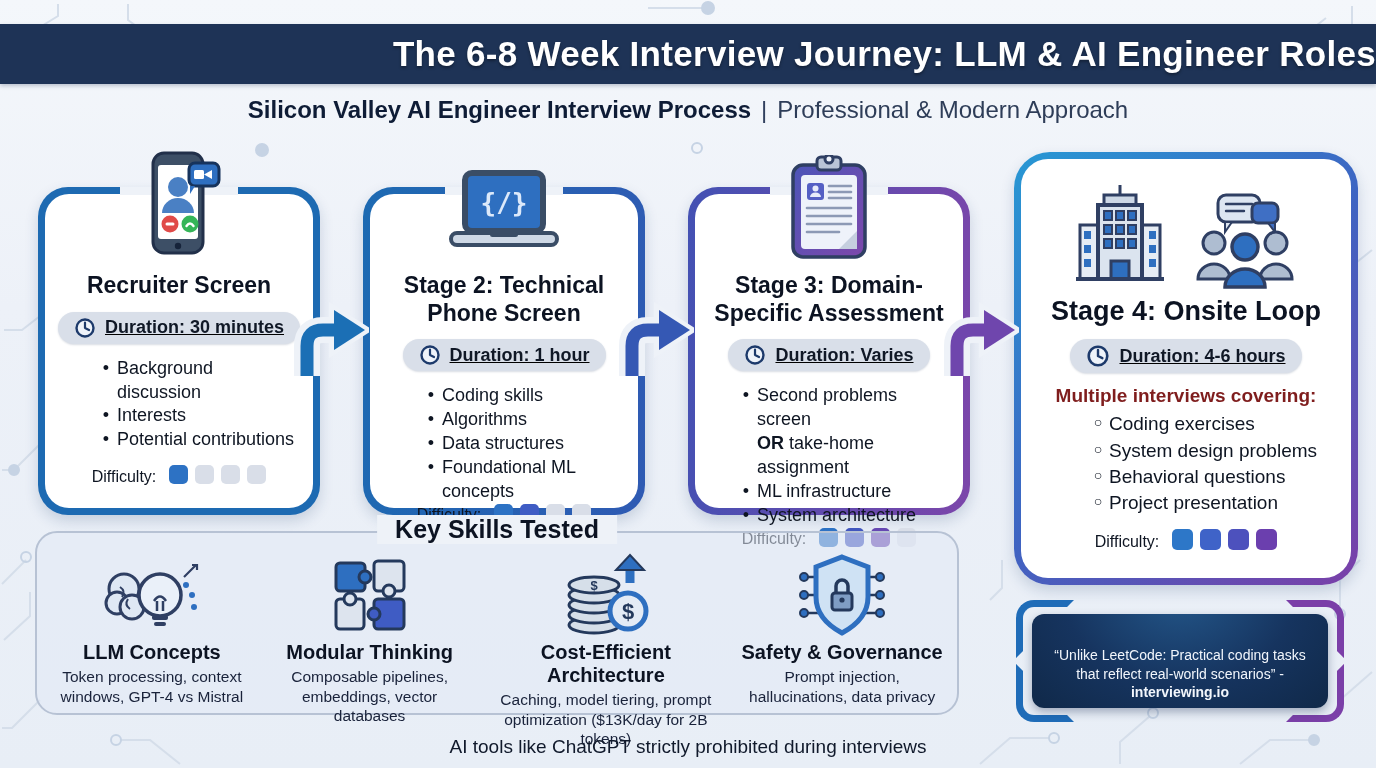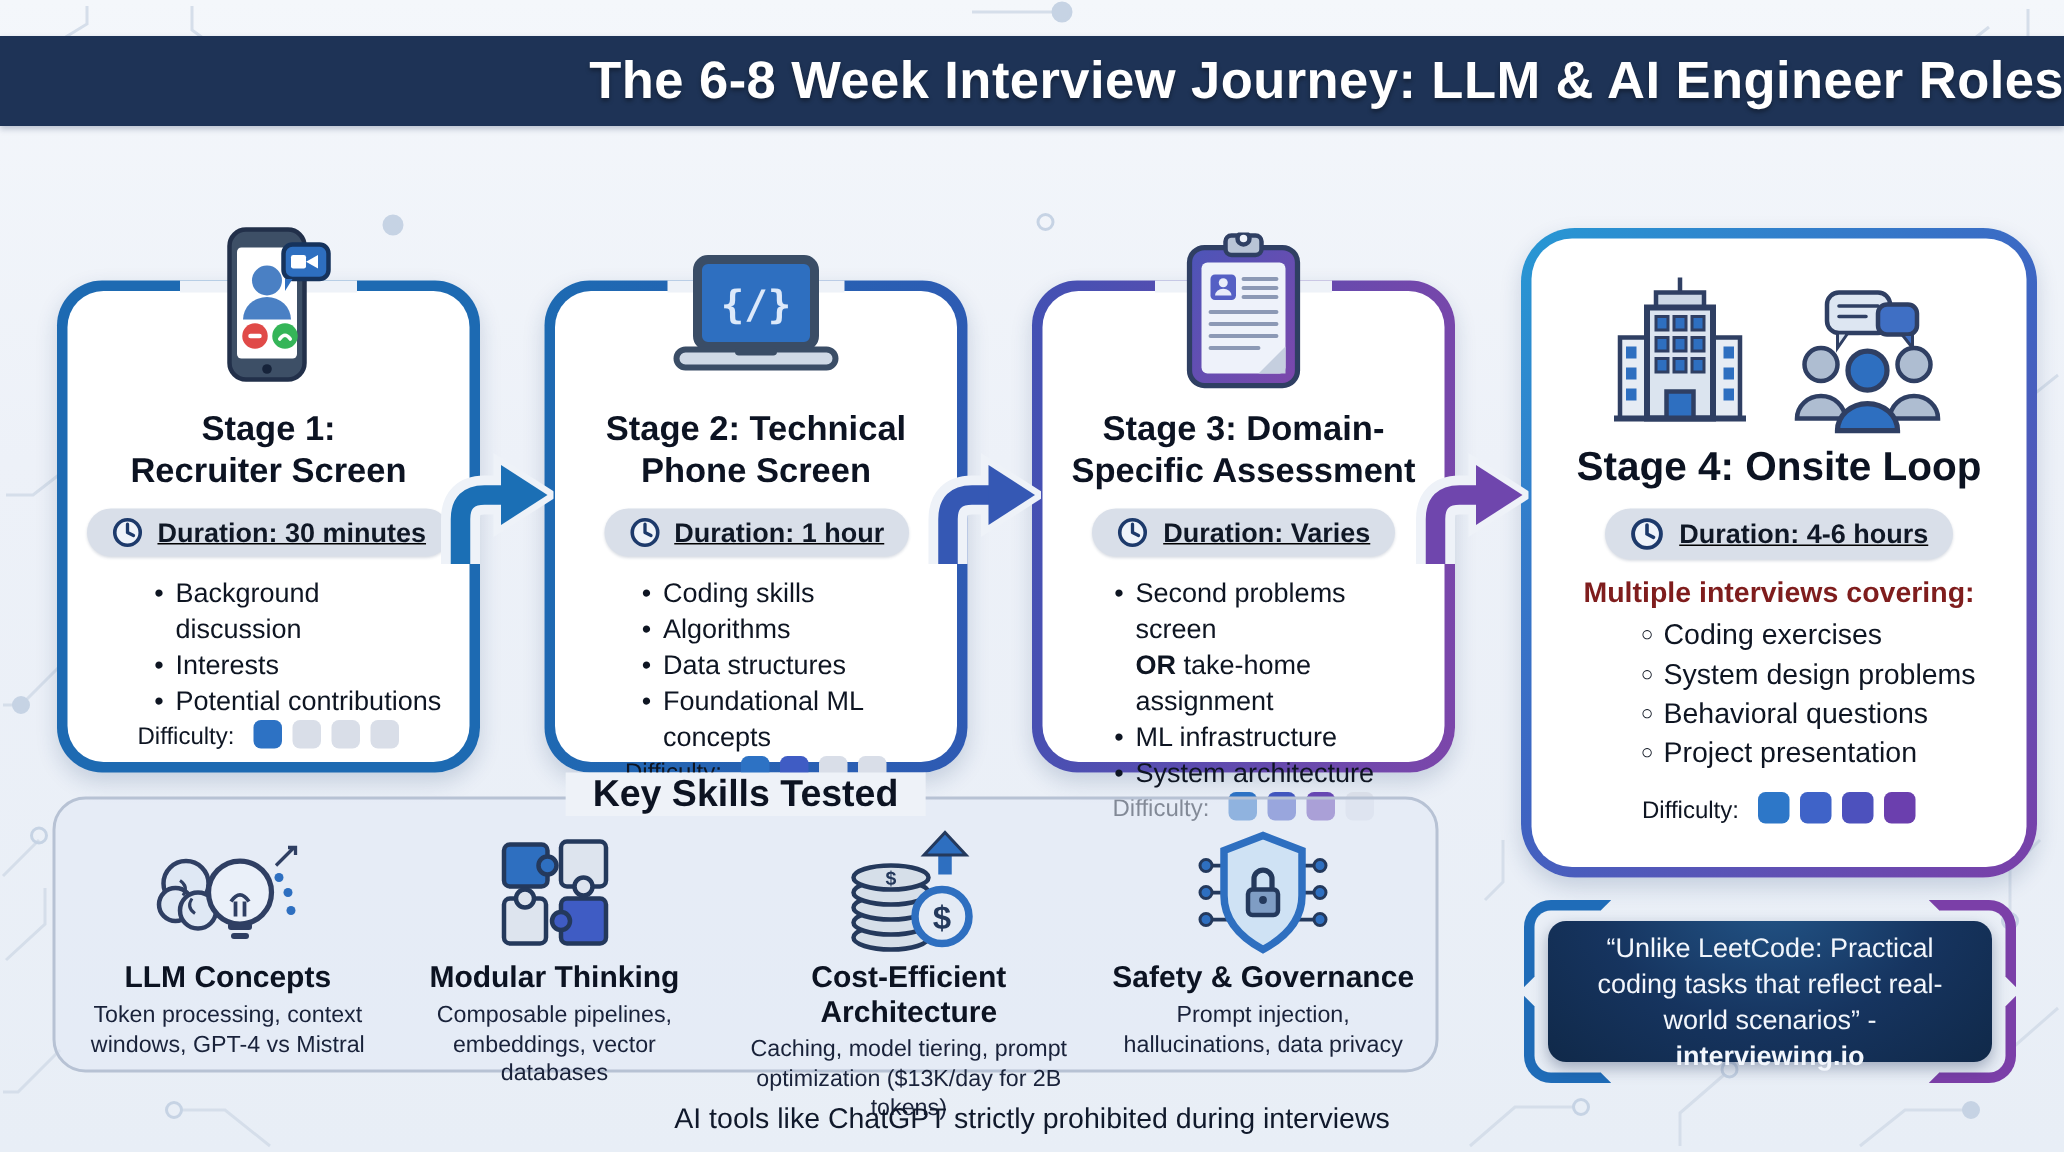--- a/index.html
+++ b/index.html
@@ -74,22 +74,22 @@
 
   
   .quote-wrap{position:absolute;left:1016px;top:600px;width:328px;height:122px;z-index:2;}
   .corner{position:absolute;width:44px;height:44px;border:7px solid transparent;}
   .corner.tl{left:0;top:0;border-top-color:#1f6cb8;border-left-color:#1f6cb8;border-top-left-radius:18px;}
   .corner.bl{left:0;bottom:0;border-bottom-color:#1f6cb8;border-left-color:#1f6cb8;border-bottom-left-radius:18px;}
   .corner.tr{right:0;top:0;border-top-color:#7b3fa8;border-right-color:#7b3fa8;border-top-right-radius:18px;}
   .corner.br{right:0;bottom:0;border-bottom-color:#7b3fa8;border-right-color:#7b3fa8;border-bottom-right-radius:18px;}
   .quote-box{position:absolute;left:16px;right:16px;top:14px;bottom:14px;border-radius:12px;
              background:radial-gradient(ellipse at 50% -20%,#235689 0%,#16345f 55%,#102949 100%);
-             display:flex;align-items:flex-start;justify-content:center;text-align:center;
-             padding:6px 14px;color:#f2f6fc;font-size:18px;line-height:1.34;
+             display:flex;align-items:flex-end;justify-content:center;text-align:center;
+             padding:6px 14px;color:#f2f6fc;font-size:14px;line-height:1.34;
              box-shadow:0 4px 10px rgba(20,40,80,.35);}
   .quote-box b{font-weight:700;}
 
   .footer-note{position:absolute;left:0;top:736px;width:100%;text-align:center;font-size:19px;
                color:#10192b;z-index:2;}
 </style>
 </head>
 <body>
 
 <div class="canvas">
@@ -130,20 +130,23 @@
         <circle cx="1314" cy="740" r="5" fill="#c6d3e4"></circle>
       <circle cx="1340" cy="614" r="5" fill="none"></circle>
         <circle cx="262" cy="150" r="6" fill="#c6d3e4"></circle>
       <circle cx="697" cy="148" r="5" fill="none"></circle>
     </g>
   </svg>
 
   <header class="banner">
     <h1>The 6-8 Week Interview Journey: LLM &amp; AI Engineer Roles</h1>
   </header>
+  <div class="subtitle">
+    <span class="sub-strong">Silicon Valley AI Engineer Interview Process</span><span class="sub-sep">|</span><span class="sub-light">Professional &amp; Modern Approach</span>
+  </div>
 
   <div class="stage-card card1">
     <div class="gap-mask"></div>
     <div class="stage-icon icon-phone">
       <svg width="88" height="106" viewBox="0 0 88 106">
         <rect x="18" y="2" width="50" height="100" rx="11" fill="#3d4f66" stroke="#22304a" stroke-width="3"></rect>
         <rect x="23" y="14" width="40" height="74" rx="3" fill="#ffffff"></rect>
         <circle cx="43" cy="36" r="10" fill="#4a80c4"></circle>
         <path d="M27,62 a16,15 0 0 1 32,0 z" fill="#4a80c4"></path>
         <circle cx="35" cy="73" r="8.5" fill="#e04a48"></circle>
@@ -152,21 +155,20 @@
           <path d="M51.5,75 q3.5,-5 7,0" stroke="#ffffff" stroke-width="2.4" fill="none" stroke-linecap="round"></path>
         <circle cx="43" cy="95" r="3.2" fill="#16233a"></circle>
         <rect x="54" y="12" width="30" height="23" rx="6" fill="#2e6fc0" stroke="#16335c" stroke-width="3"></rect>
         <rect x="59" y="19" width="10" height="9" rx="1.5" fill="#ffffff"></rect>
         <path d="M69,23.5 L77,19 V28 Z" fill="#ffffff"></path>
         <path d="M60,35 l-5,8 v-8 z" fill="#2e6fc0"></path>
       </svg>
     </div>
     <div class="card-inner">
       <div class="stage-title">
-        <div>Stage 1:</div>
         <div>Recruiter Screen</div>
       </div>
       <div class="duration-pill">
         <svg width="22" height="22" viewBox="0 0 22 22">
           <circle cx="11" cy="11" r="8.5" fill="#eef3fa" stroke="#1d3a6b" stroke-width="2.4"></circle>
           <path d="M11,11 V5.5 M11,11 L15,13" stroke="#1d3a6b" stroke-width="2.2" stroke-linecap="round" fill="none"></path>
         </svg>
         <span>Duration: 30 minutes</span>
       </div>
       <div class="bullets">

